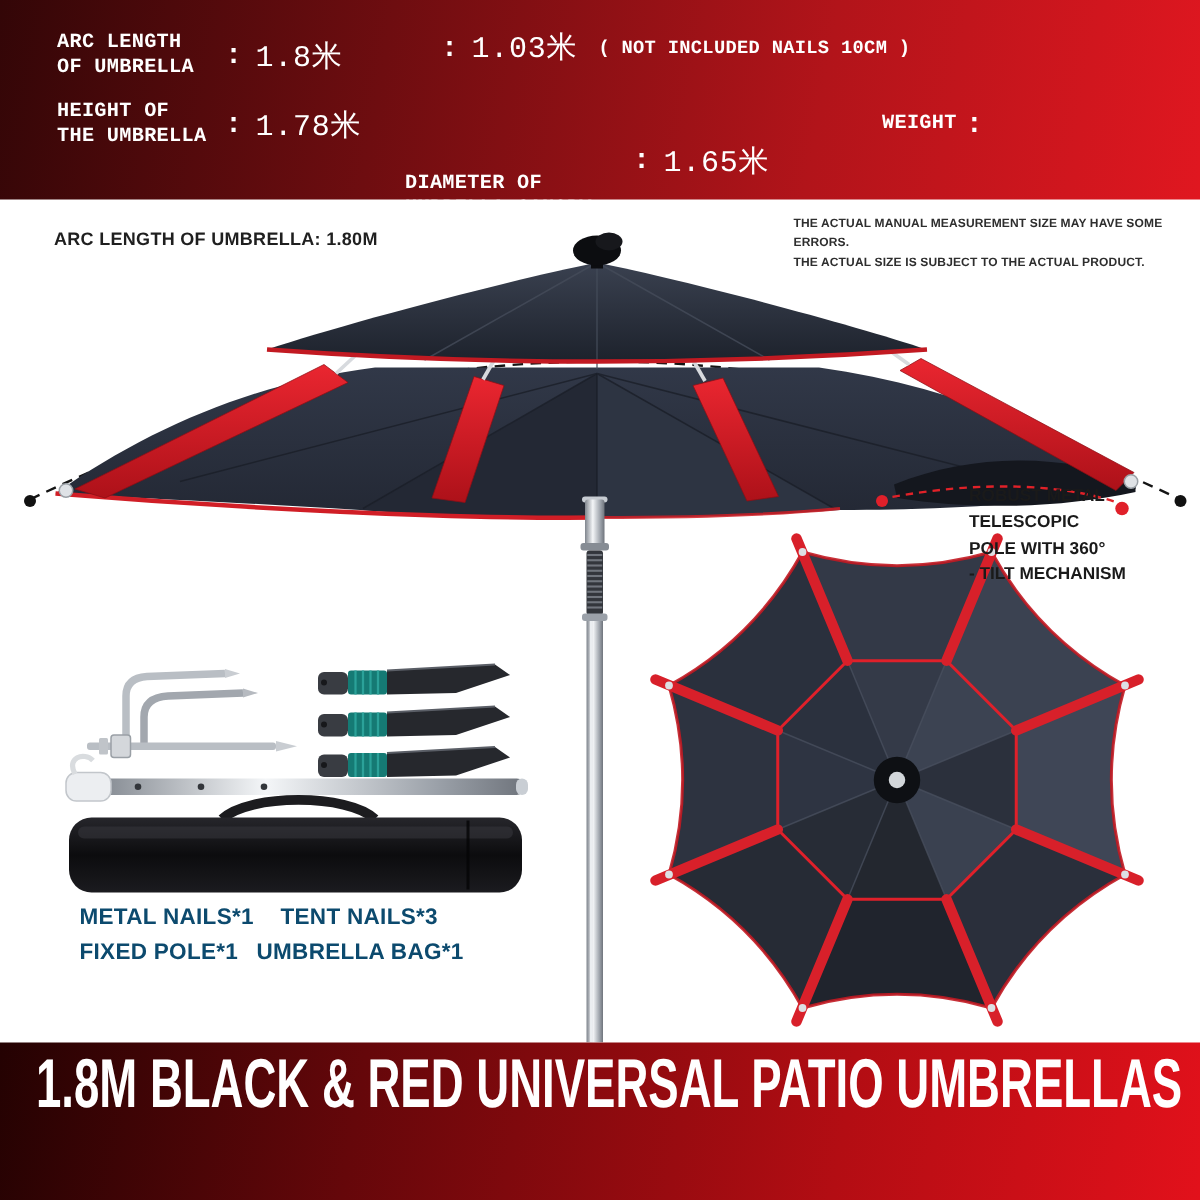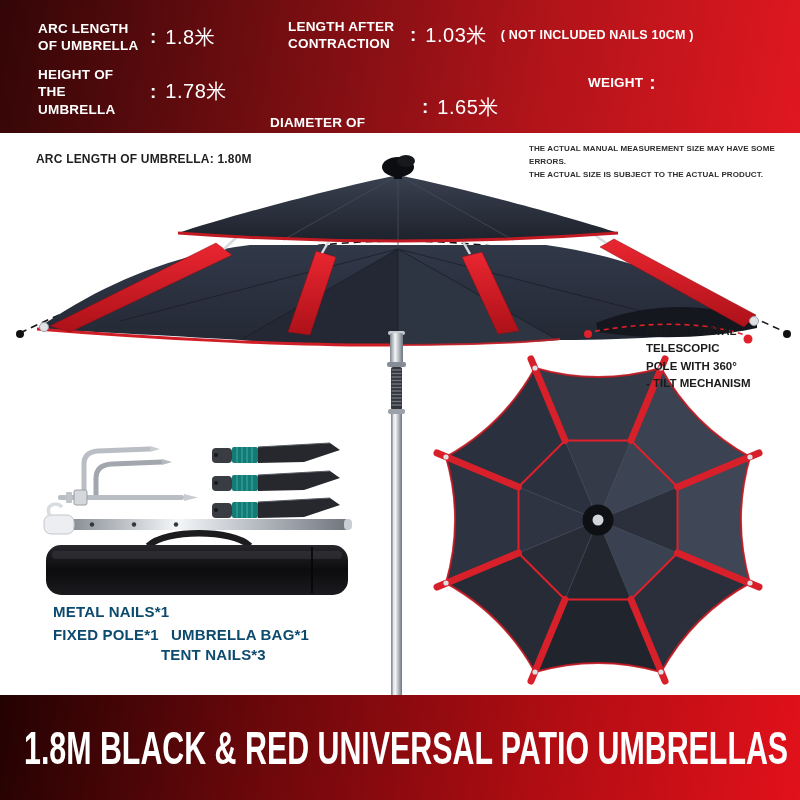--- a/index.html
+++ b/index.html
@@ -2,59 +2,57 @@
 <html><head>
 <meta charset="utf-8">
 <style>
   html,body{margin:0;padding:0;background:#e9e9e9;}
   .page{position:relative;width:800px;height:800px;background:#ffffff;overflow:hidden;
         font-family:"Liberation Sans",sans-serif;margin:0 auto;}
 
   
   .banner{position:absolute;left:0;top:0;width:800px;height:133px;
           background:linear-gradient(100deg,#330607 0%,#6e0d10 32%,#b2141a 68%,#e01720 100%);}
-  .spec{position:absolute;display:flex;align-items:center;color:#fff;}
+  .spec{position:absolute;display:flex;align-items:center;color:#fff;font-family:Liberation Mono, monospace;}
   .spec-label{font-size:13.5px;font-weight:700;line-height:1.28;white-space:pre-line;letter-spacing:.2px;}
   .spec-colon{font-size:19px;font-weight:700;margin:0 9px 0 6px;}
   .spec-value{font-size:20px;font-weight:400;letter-spacing:.5px;}
   .spec-note{font-size:12.5px;font-weight:700;margin-left:14px;letter-spacing:.2px;white-space:nowrap;}
 
   
   .arc-note{position:absolute;left:36px;top:152px;font-size:12px;font-weight:600;color:#1f1f1f;letter-spacing:.2px;}
   .disclaimer{position:absolute;left:529px;top:142px;font-size:8px;font-weight:700;color:#2e2e2e;
               line-height:1.65;white-space:pre-line;letter-spacing:.1px;}
   .pole-callout{position:absolute;left:646px;top:323px;font-size:11.5px;font-weight:600;color:#1a1a1a;
                 line-height:1.5;white-space:pre-line;}
   .acc-label{position:absolute;font-size:15px;font-weight:600;color:#0c4a6e;letter-spacing:.2px;white-space:nowrap;}
 
   .illus{position:absolute;left:0;top:133px;width:800px;height:562px;}
 
   
-  .footer{position:absolute;left:0;top:695px;width:800px;height:105px;display:flex;align-items:center;
+  .footer{position:absolute;left:0;top:695px;width:800px;height:105px;display:flex;
           background:linear-gradient(100deg,#240202 0%,#65070a 30%,#b30d13 70%,#e2111b 100%);}
   .footer-title{font-size:46px;font-weight:700;color:#fff;margin-left:24px;white-space:nowrap;
                 transform:scaleX(.66);transform-origin:left center;}
 </style>
 </head>
 <body>
 
 <div class="page">
 
   <div class="banner">
 
     <div class="spec" style="left:38px;top:20px;">
       <div class="spec-label" style="width:106px;">ARC LENGTH
 OF UMBRELLA</div>
       <div class="spec-colon">:</div>
       <div class="spec-value">1.8米</div>
     </div>
 
     <div class="spec" style="left:288px;top:18px;">
-      <div class="spec-label" style="width:116px;">LENGTH AFTER
-CONTRACTION</div>
       <div class="spec-colon">:</div>
       <div class="spec-value">1.03米</div>
       <div class="spec-note">( NOT INCLUDED NAILS 10CM )</div>
     </div>
 
     <div class="spec" style="left:38px;top:66px;">
       <div class="spec-label" style="width:106px;">HEIGHT OF
 THE UMBRELLA</div>
       <div class="spec-colon">:</div>
       <div class="spec-value">1.78米</div>
@@ -314,21 +312,21 @@
   </svg>
 
   <div class="arc-note">ARC LENGTH OF UMBRELLA: 1.80M</div>
   <div class="disclaimer">THE ACTUAL MANUAL MEASUREMENT SIZE MAY HAVE SOME ERRORS.
 THE ACTUAL SIZE IS SUBJECT TO THE ACTUAL PRODUCT.</div>
   <div class="pole-callout">ROBUST METAL TELESCOPIC
 POLE WITH 360°
 - TILT MECHANISM</div>
 
   <span class="acc-label" style="left:53px;top:603px;">METAL NAILS*1</span>
-  <span class="acc-label" style="left:161px;top:603px;margin-top:43px;">TENT NAILS*3</span>
+  <span class="acc-label" style="left:187px;top:603px;">TENT NAILS*3</span>
   <span class="acc-label" style="left:53px;top:626px;">FIXED POLE*1</span>
   <span class="acc-label" style="left:171px;top:626px;">UMBRELLA BAG*1</span>
 
   <div class="footer">
     <div class="footer-title">1.8M BLACK &amp; RED UNIVERSAL PATIO UMBRELLAS</div>
   </div>
 
 </div>
 
 </body></html>

